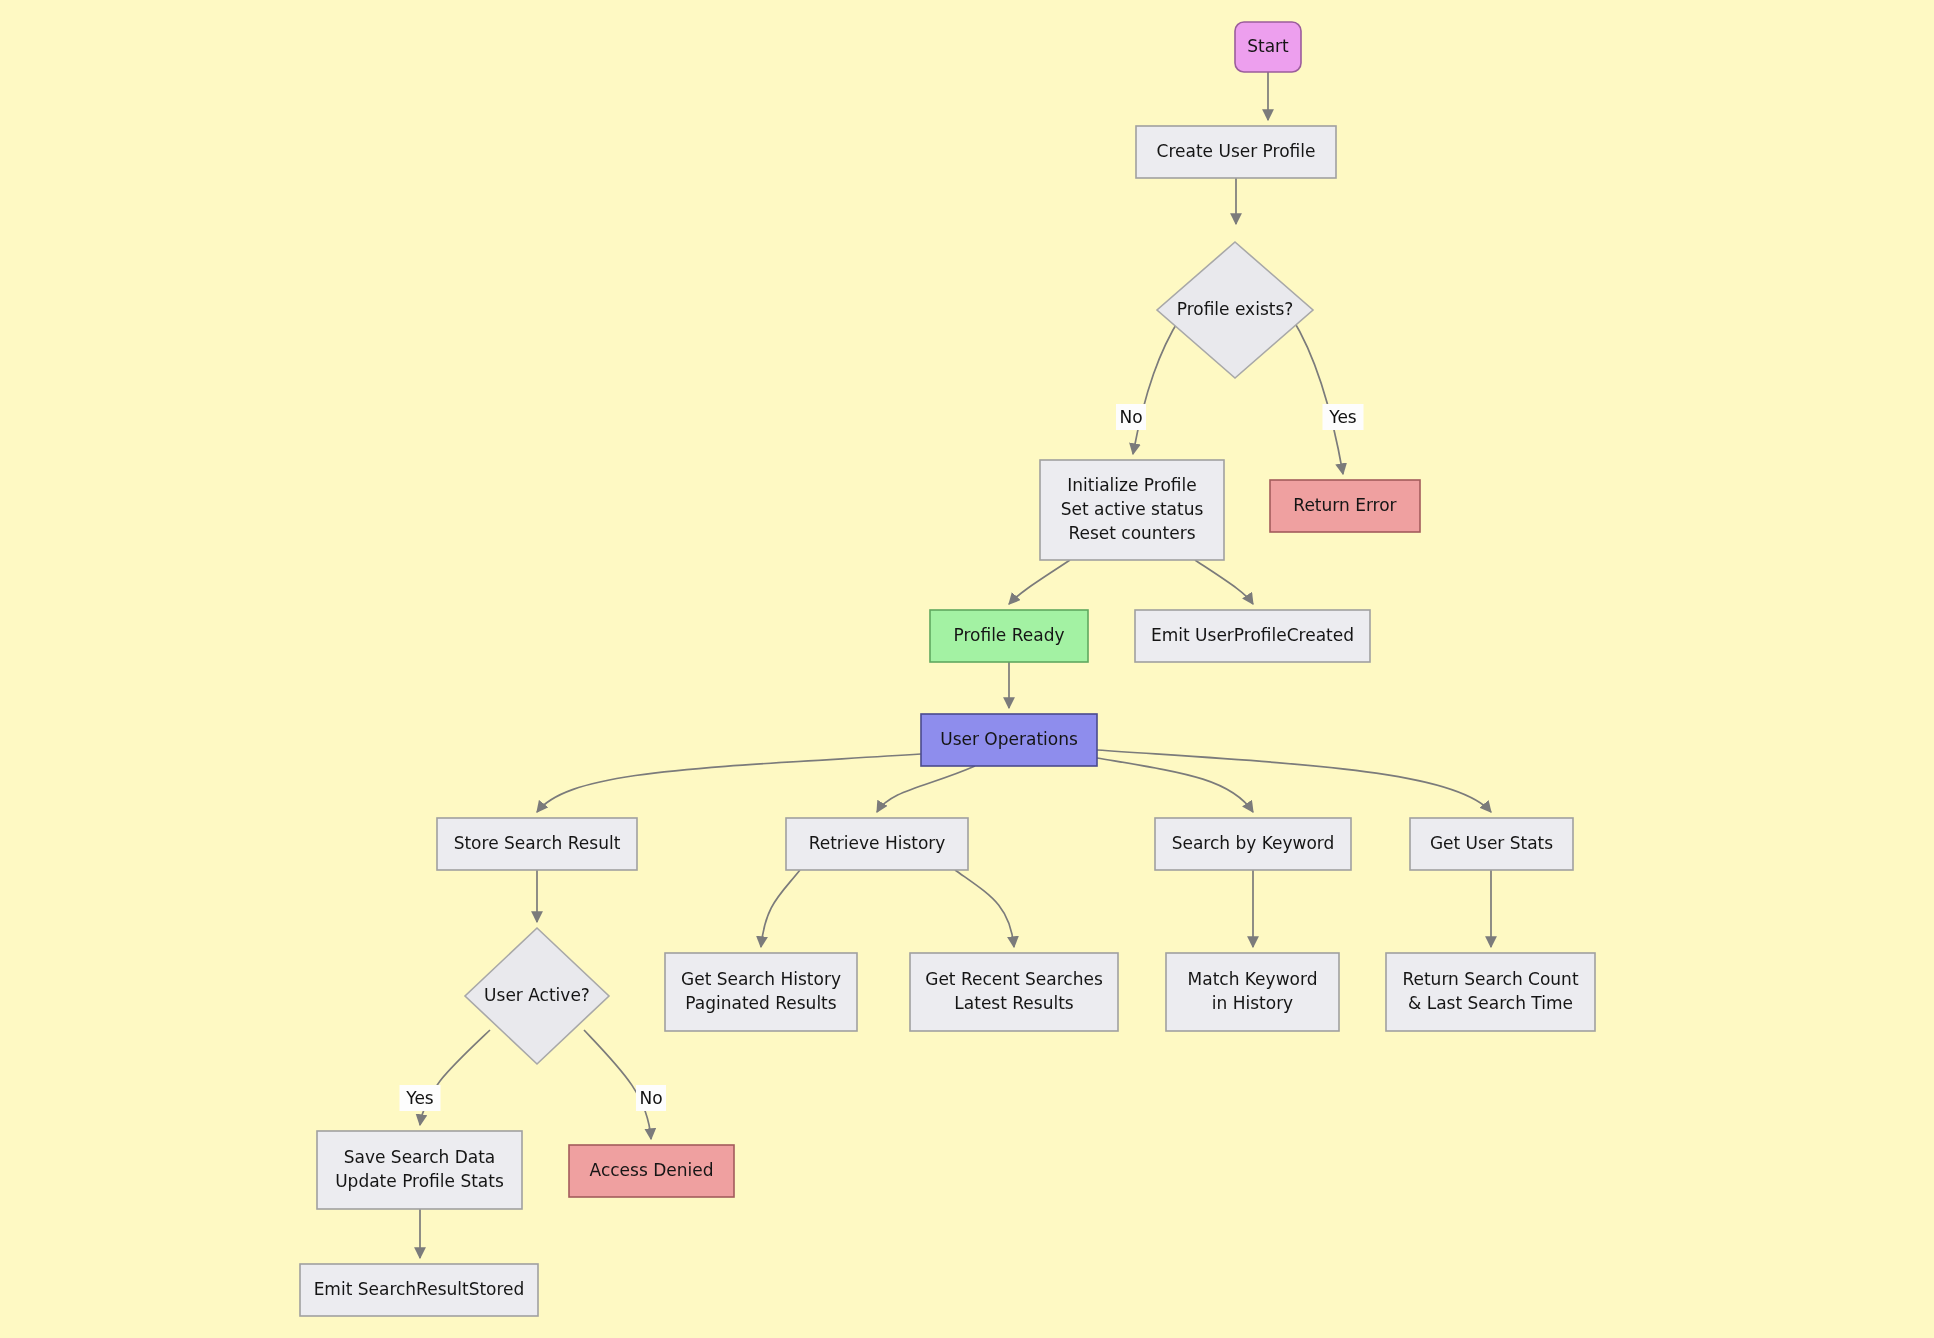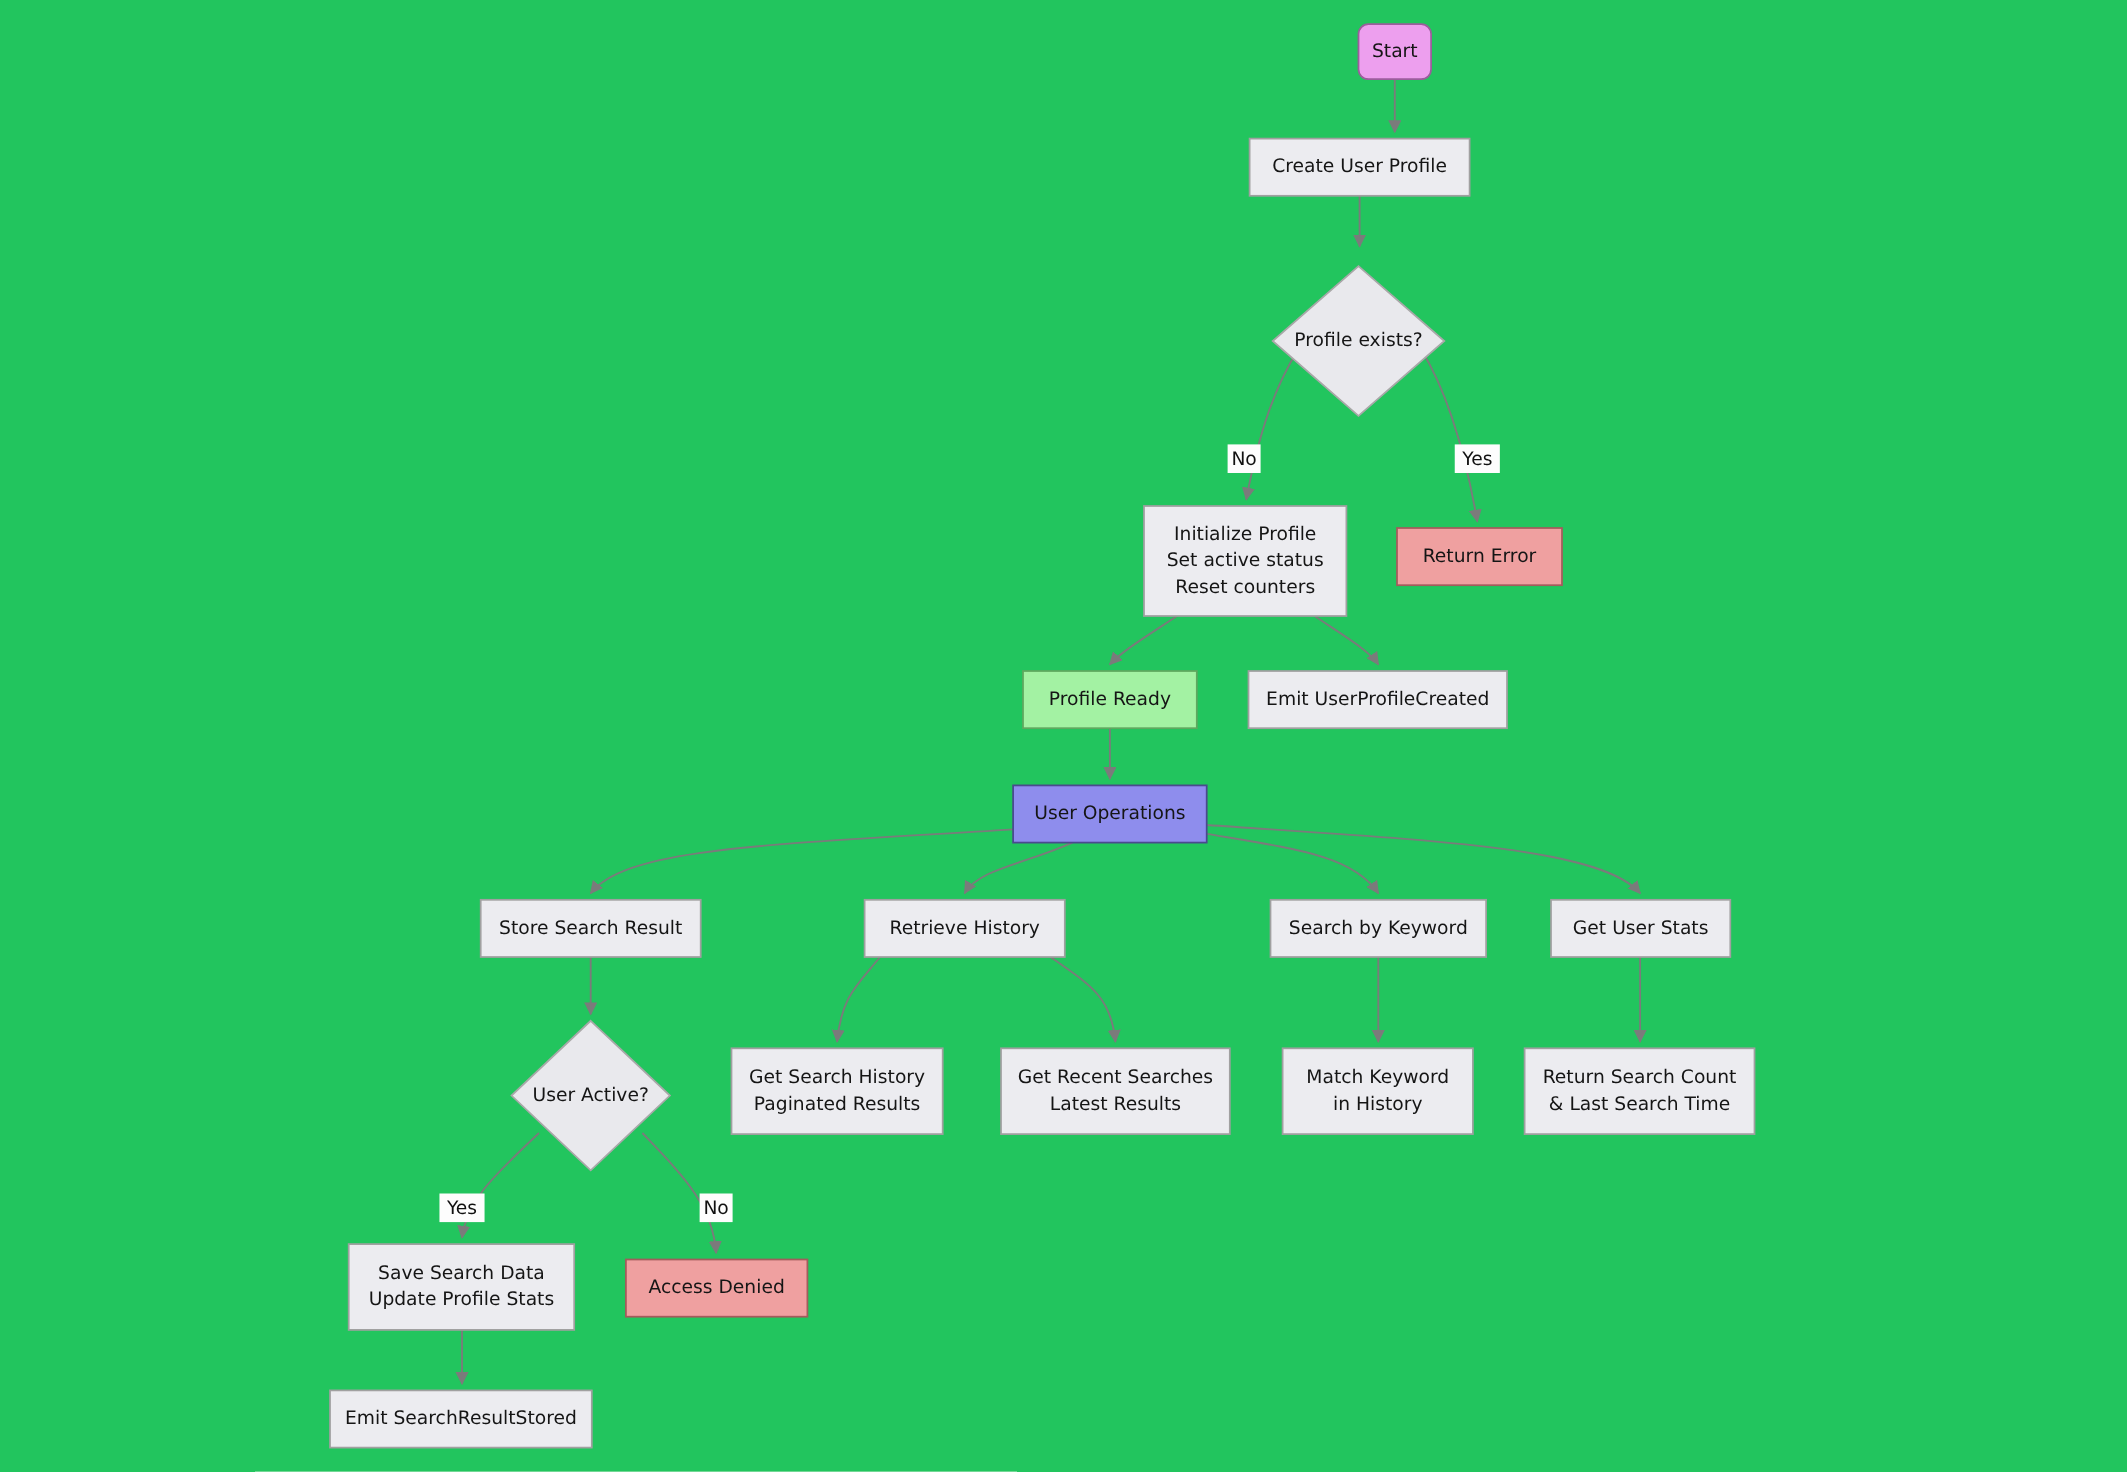--- a/index.html
+++ b/index.html
@@ -10,21 +10,21 @@
   body {
     width: 1934px;
     height: 1338px;
     overflow: hidden;
     font-family: "DejaVu Sans", sans-serif;
   }
   #flowchart-root {
     position: relative;
     width: 1934px;
     height: 1338px;
-    background: #22c55e;
+    background: #fef9c3;
   }
   svg#flow-svg {
     display: block;
     width: 1934px;
     height: 1338px;
   }
   .node-shape {
     stroke: #9a9a9a;
     stroke-width: 1.6px;
   }

